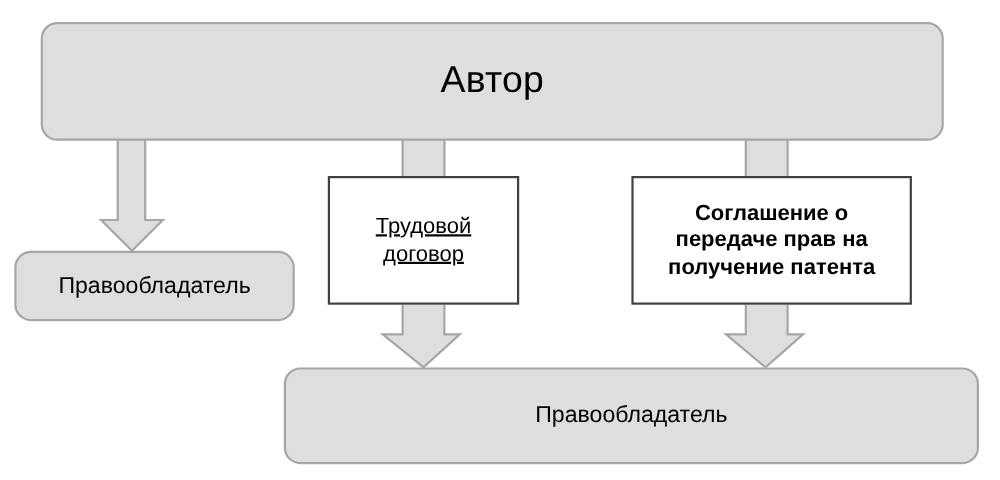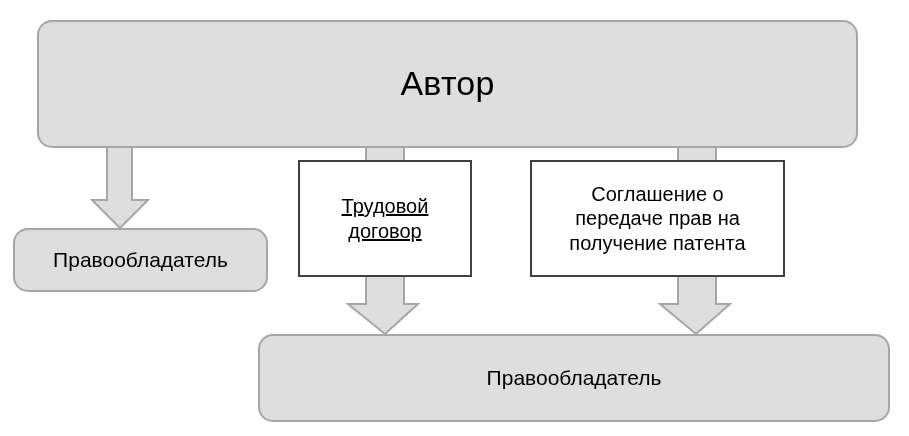--- a/index.html
+++ b/index.html
@@ -41,21 +41,21 @@
     display: block;
     line-height: 1.22;
     white-space: pre-line;
   }
 
   
   #node-author {
     left: 37px;
     top: 20px;
     width: 821px;
-    height: 128px;
+    height: 108px;
   }
   #node-author .node-label {
     font-size: 34px;
     letter-spacing: 0.2px;
   }
 
   
   #node-holder-left {
     left: 13px;
     top: 228px;
@@ -73,24 +73,25 @@
     width: 174px;
     height: 117px;
     text-decoration: underline;
   }
   #node-doc-employment .node-label {
     font-size: 20px;
   }
 
   
   #node-doc-assignment {
-    left: 530px;
+    left: 574px;
     top: 160px;
     width: 255px;
     height: 117px;
+    font-weight: bold;
   }
   #node-doc-assignment .node-label {
     font-size: 20px;
   }
 
   
   #node-holder-bottom {
     left: 258px;
     top: 334px;
     width: 632px;

